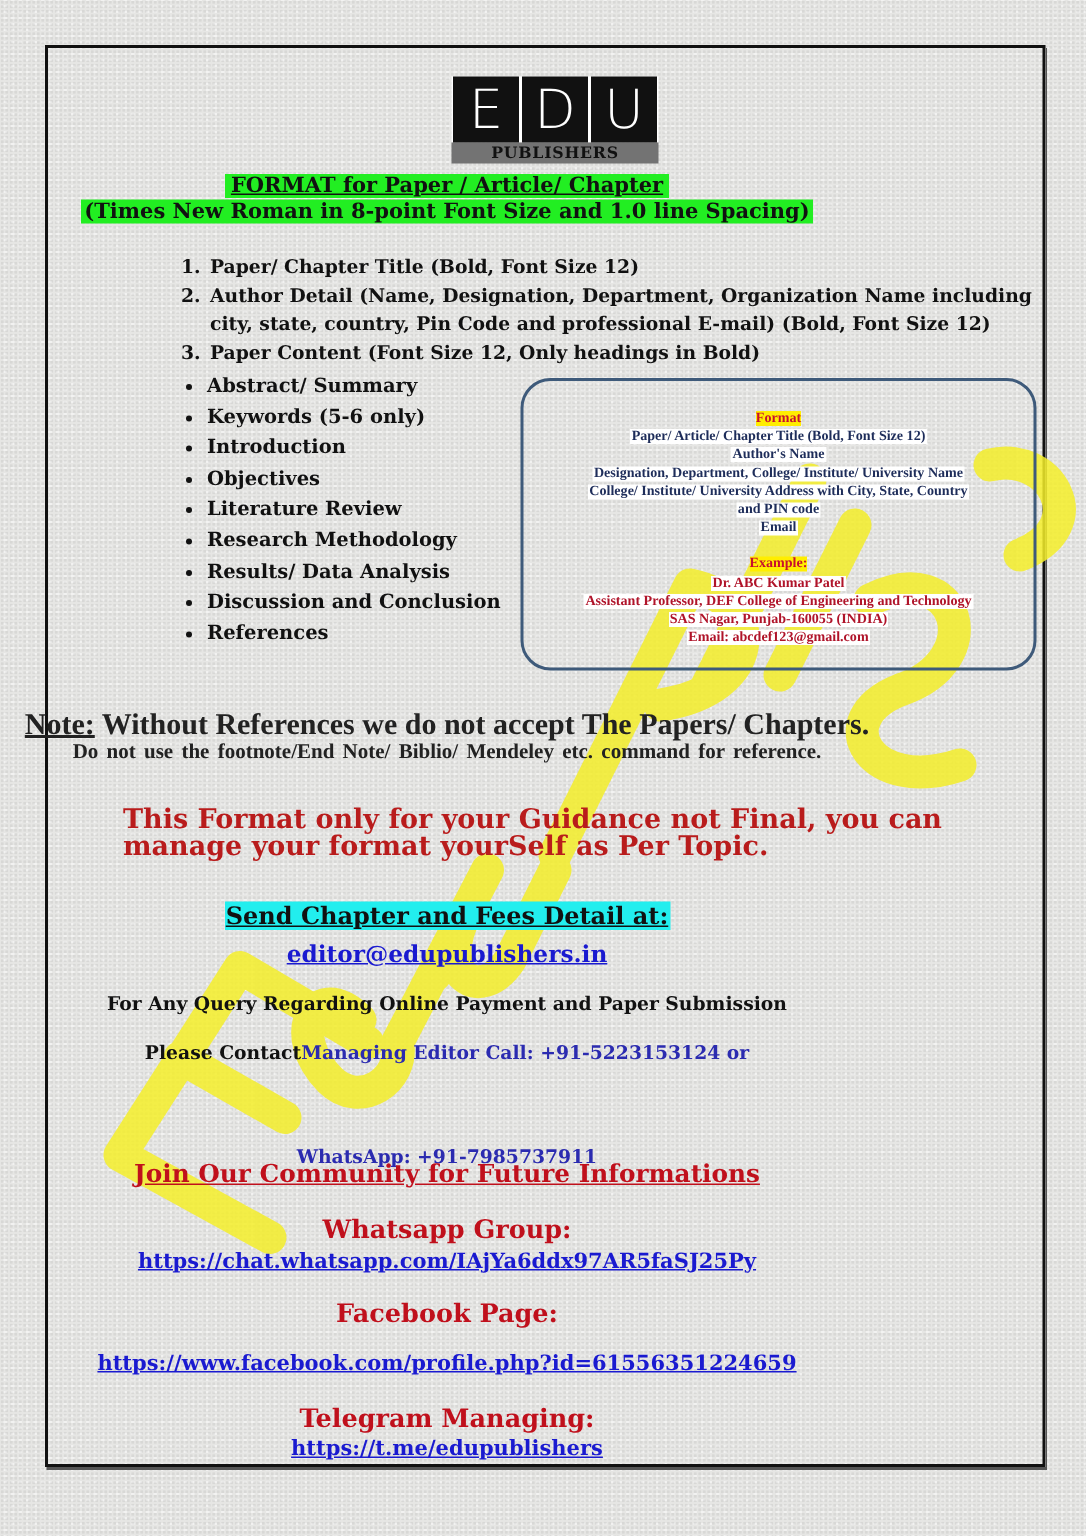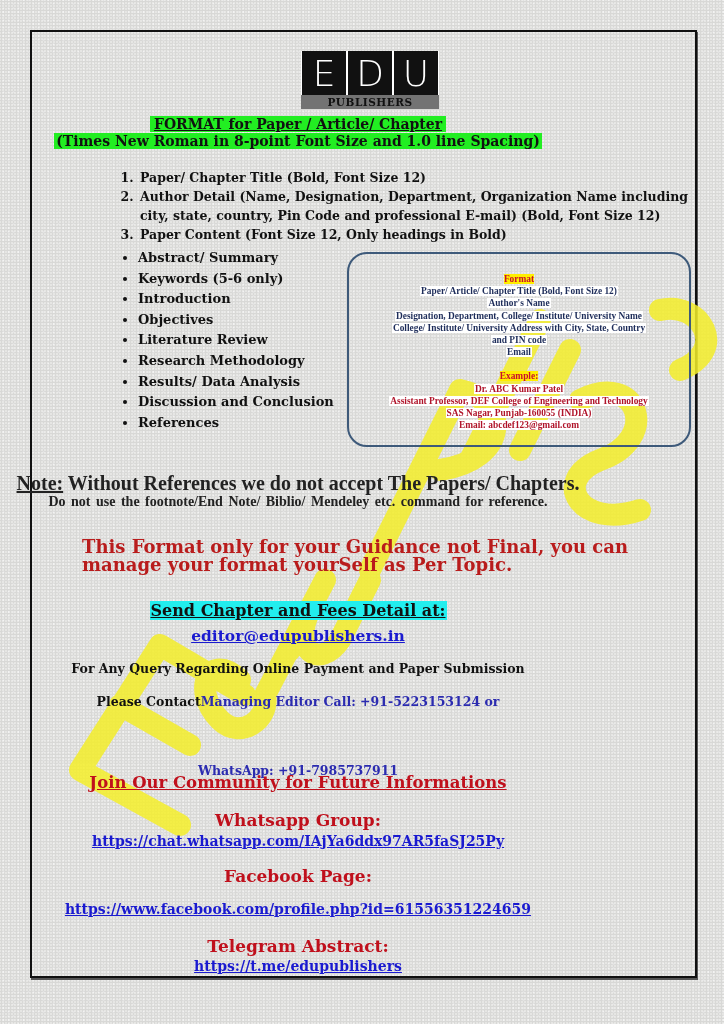--- a/index.html
+++ b/index.html
@@ -188,16 +188,16 @@
 <div class="abs center sub-head wa-head">Whatsapp Group:</div>
 <div class="abs center wa-link">
   <span class="link">https://chat.whatsapp.com/IAjYa6ddx97AR5faSJ25Py</span>
 </div>
 
 <div class="abs center sub-head fb-head">Facebook Page:</div>
 <div class="abs center fb-link">
   <span class="link">https://www.facebook.com/profile.php?id=61556351224659</span>
 </div>
 
-<div class="abs center sub-head tg-head">Telegram Abstract:</div>
+<div class="abs center sub-head tg-head">Telegram Managing:</div>
 <div class="abs center tg-link">
   <span class="link">https://t.me/edupublishers</span>
 </div>
 
 </body></html>

